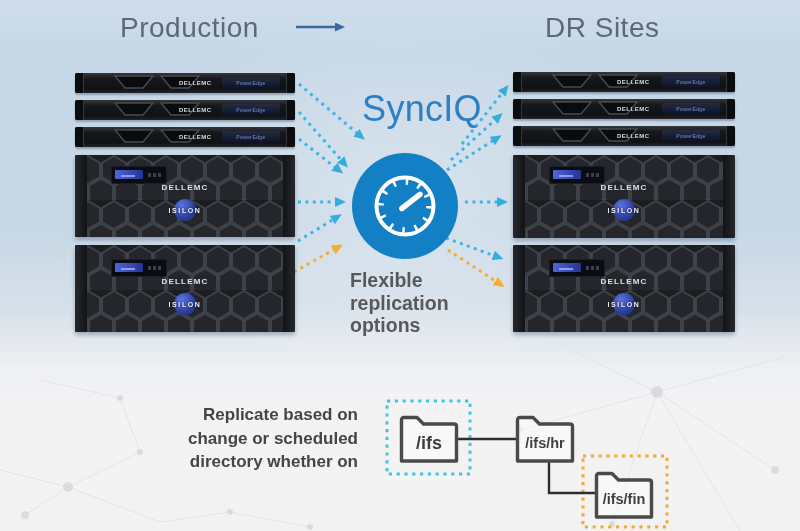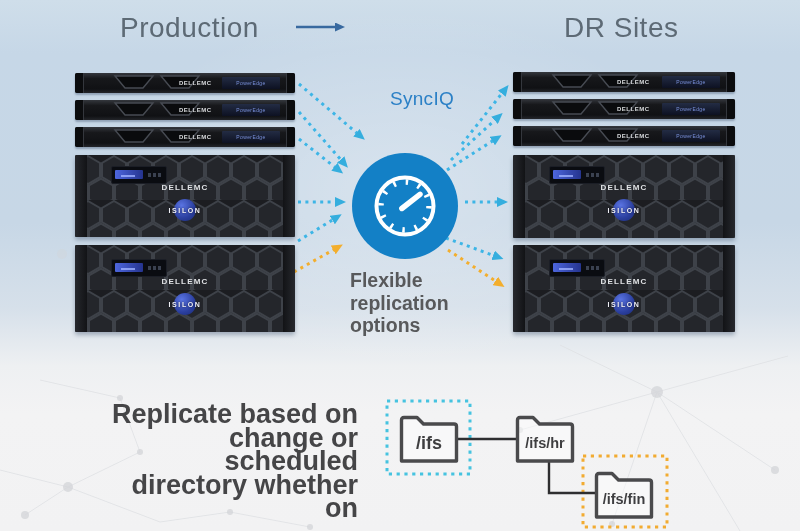--- a/index.html
+++ b/index.html
@@ -7,27 +7,27 @@
     background:linear-gradient(180deg,#cfdeea 0%,#c6d7e7 10%,#c7d7e6 42%,#d6e0ea 58%,#eef0f2 69%,#f3f3f4 78%,#f2f2f3 100%);}
   .glow{position:absolute;inset:0;z-index:0;
     background:radial-gradient(ellipse 420px 260px at 50% 36%,rgba(255,255,255,0.30),rgba(255,255,255,0) 70%);}
   svg{display:block;}
   .layer{position:absolute;left:0;top:0;z-index:1;}
   .arrow-layer{position:absolute;left:0;top:0;z-index:2;}
 
   
   .title{position:absolute;z-index:5;font-size:28px;color:#5d6a75;letter-spacing:.5px;white-space:nowrap;}
   .t-prod{left:120px;top:12px;}
-  .t-dr{left:564px;top:12px;}
+  .t-dr{left:545px;top:12px;}
   .synciq{position:absolute;z-index:5;left:352px;top:88px;width:140px;text-align:center;
-    font-size:19px;color:#2b80c6;letter-spacing:.3px;}
+    font-size:36px;color:#2b80c6;letter-spacing:.3px;}
   .caption{position:absolute;z-index:5;left:350px;top:269px;width:112px;text-align:left;
     font-size:19.5px;line-height:22.5px;font-weight:700;color:#58595b;}
   .annotation{position:absolute;z-index:5;left:108px;top:403px;width:250px;text-align:right;
-    font-size:27px;line-height:23.5px;font-weight:700;color:#454547;}
+    font-size:17px;line-height:23.5px;font-weight:700;color:#454547;}
   .annotation span{display:block;}
 
   
   .rack{position:absolute;z-index:3;width:220px;height:259px;}
   .rack-left{left:75px;top:73px;}
   .rack-right{left:513px;top:72px;width:222px;}
 
   .u1{position:absolute;left:0;width:100%;height:20px;border-radius:2px;
     background:linear-gradient(180deg,#34373d 0%,#17181b 28%,#101114 80%,#23252a 100%);
     box-shadow:0 2px 2px rgba(40,60,90,.35);}

